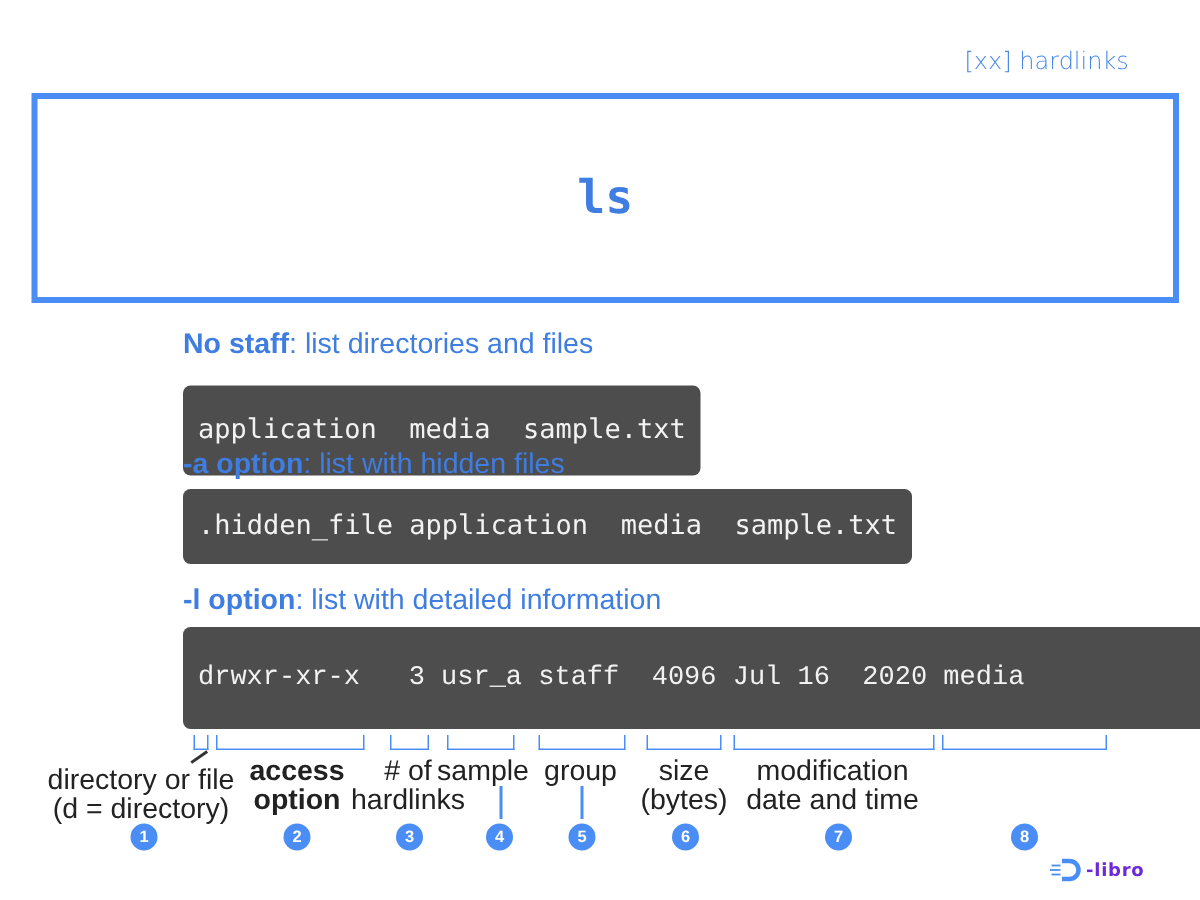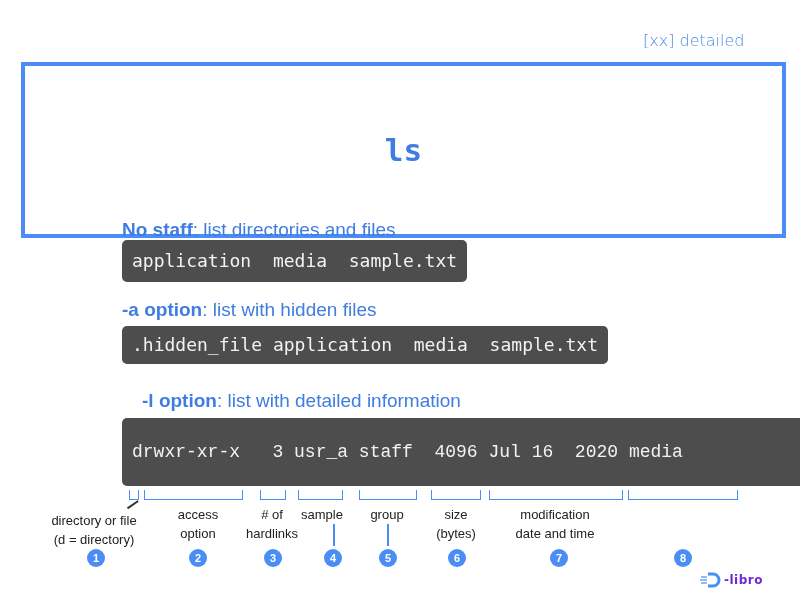--- a/index.html
+++ b/index.html
@@ -5,21 +5,21 @@
   * { box-sizing: border-box; margin: 0; padding: 0; }
   html, body { width: 800px; height: 600px; background: #ffffff; overflow: hidden; }
   body { position: relative; font-family: "Liberation Sans", sans-serif; color: #222; }
 
   .legend-arg {
     position: absolute; left: 643px; top: 31px;
     font-size: 16px; color: #4b89e6; font-family: "DejaVu Sans", sans-serif; font-weight: 300;
   }
 
   .cmd-box {
-    position: absolute; left: 21px; top: 62px; width: 765px; height: 176px;
+    position: absolute; left: 21px; top: 62px; width: 765px; height: 140px;
     border: 4px solid #4a8ef5; background: #fff;
     display: flex; align-items: center; justify-content: center;
   }
   .cmd-box .cmd {
     font-family: "DejaVu Sans Mono", monospace; font-weight: bold;
     font-size: 31px; color: #3f7de0;
   }
   .cmd-box .arg {
     font-family: "DejaVu Sans", sans-serif; font-size: 30px; color: #3f7de0;
     margin-left: 10px;
@@ -47,62 +47,62 @@
   }
   .leader {
     position: absolute; width: 1.5px; background: #4a8ef5;
   }
   .diag-leader {
     position: absolute; left: 125px; top: 500px; width: 13px; height: 1.5px;
     background: #333; transform: rotate(-35deg); transform-origin: right center;
   }
 
   .label {
-    position: absolute; text-align: center; font-size: 13px; color: #222;
+    position: absolute; text-align: center; font-size: 19px; color: #222;
     line-height: 19px; transform: translateX(-50%); white-space: nowrap;
     font-family: "Liberation Sans", sans-serif;
   }
 
   .badge {
     position: absolute; top: 549px; width: 18px; height: 18px; border-radius: 50%;
     background: #4a8ef5; color: #fff; font-size: 11px; font-weight: bold;
     display: flex; align-items: center; justify-content: center; transform: translateX(-50%);
     font-family: "Liberation Sans", sans-serif;
   }
 
   .logo {
     position: absolute; left: 700px; top: 572px; display: flex; align-items: center;
   }
   .logo .mark { width: 22px; height: 16px; margin-right: 2px; }
   .logo .text { font-family: "DejaVu Sans", sans-serif; font-size: 12px; color: #6d28d9; font-weight: bold; letter-spacing: 0.5px; }
 </style>
 </head>
 <body>
 
-<div class="legend-arg">[xx] detailed</div>
+<div class="legend-arg">[xx] hardlinks</div>
 
 <div class="cmd-box">
   <span class="cmd">ls</span>
 </div>
 
 <div class="opt-title" style="top:219px;">
   <b>No staff</b><span>: list directories and files</span>
 </div>
-<div class="term" style="top:240px; height:42px;">
+<div class="term" style="top:257px; height:60px;">
   <div class="line">application  media  sample.txt</div>
 </div>
 
 <div class="opt-title" style="top:299px;">
   <b>-a option</b><span>: list with hidden files</span>
 </div>
-<div class="term" style="top:326px; height:38px;">
+<div class="term" style="top:326px; height:50px;">
   <div class="line">.hidden_file application  media  sample.txt</div>
 </div>
 
-<div class="opt-title" style="top:390px;margin-left:20px;">
+<div class="opt-title" style="top:390px;">
   <b>-l option</b><span>: list with detailed information</span>
 </div>
 <div class="term" style="top:418px; height:68px; width:757px;font-family:Liberation Mono, monospace;">
   <div class="line">drwxr-xr-x   3 usr_a staff  4096 Jul 16  2020 media</div>
 </div>
 
 <div class="bracket" style="left:129px; width:10px;"></div>
 <div class="bracket" style="left:144px; width:99px;"></div>
 <div class="bracket" style="left:260px; width:26px;"></div>
 <div class="bracket" style="left:298px; width:45px;"></div>
@@ -112,21 +112,21 @@
 <div class="bracket" style="left:628px; width:110px;"></div>
 
 <div class="diag-leader"></div>
 <div class="leader" style="left:333px; top:524px; height:22px;"></div>
 <div class="leader" style="left:387px; top:524px; height:22px;"></div>
 
 <div class="label" style="left:94px; top:511px;">
     <div>directory or file</div>
     <div>(d = directory)</div>
   </div>
-<div class="label" style="left:198px; top:505px;">
+<div class="label" style="left:198px; top:505px;font-weight:bold;">
     <div>access</div>
     <div>option</div>
   </div>
 <div class="label" style="left:272px; top:505px;">
     <div># of</div>
     <div>hardlinks</div>
   </div>
 <div class="label" style="left:322px; top:505px;">
     <div>sample</div>
   </div>

